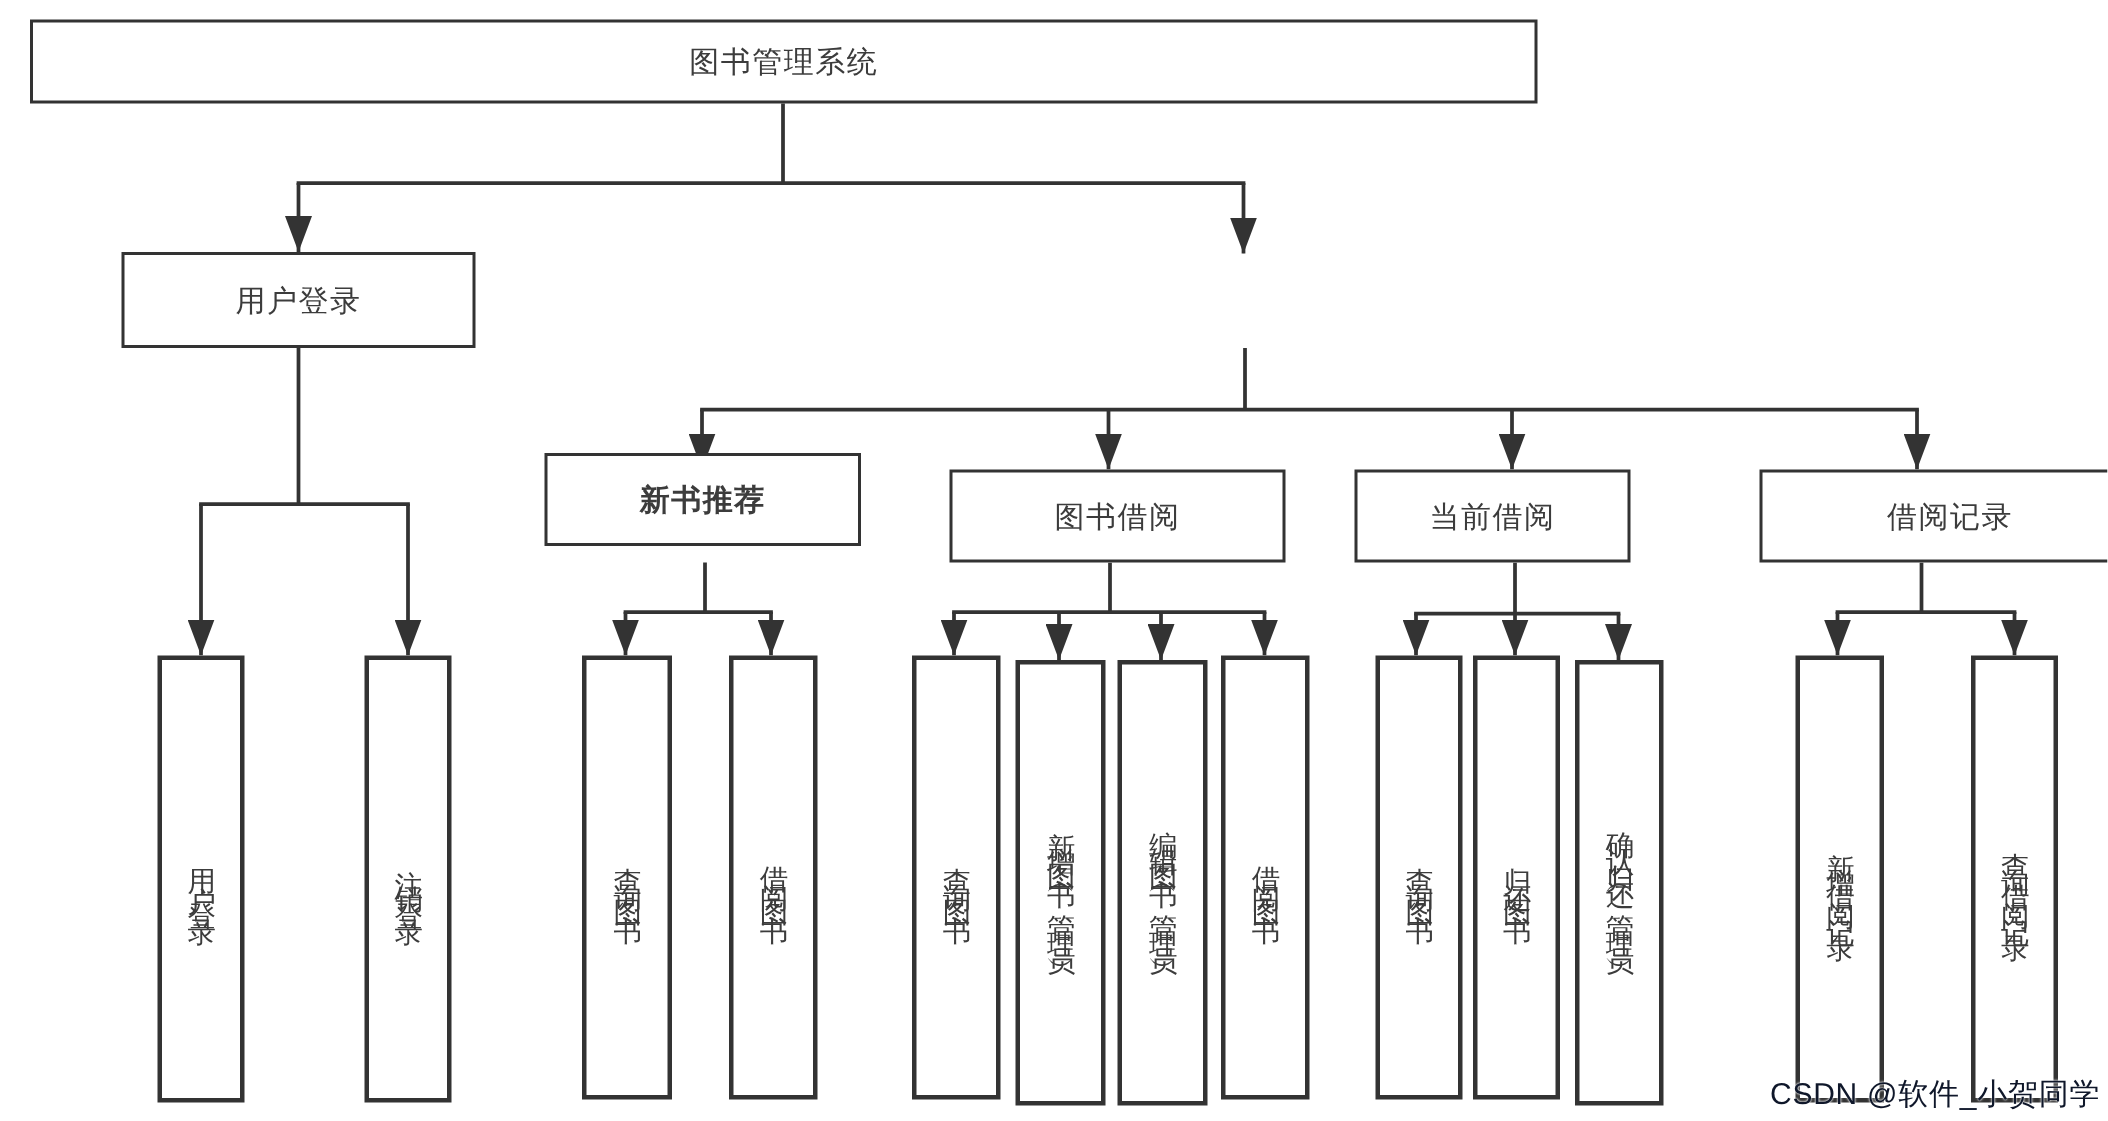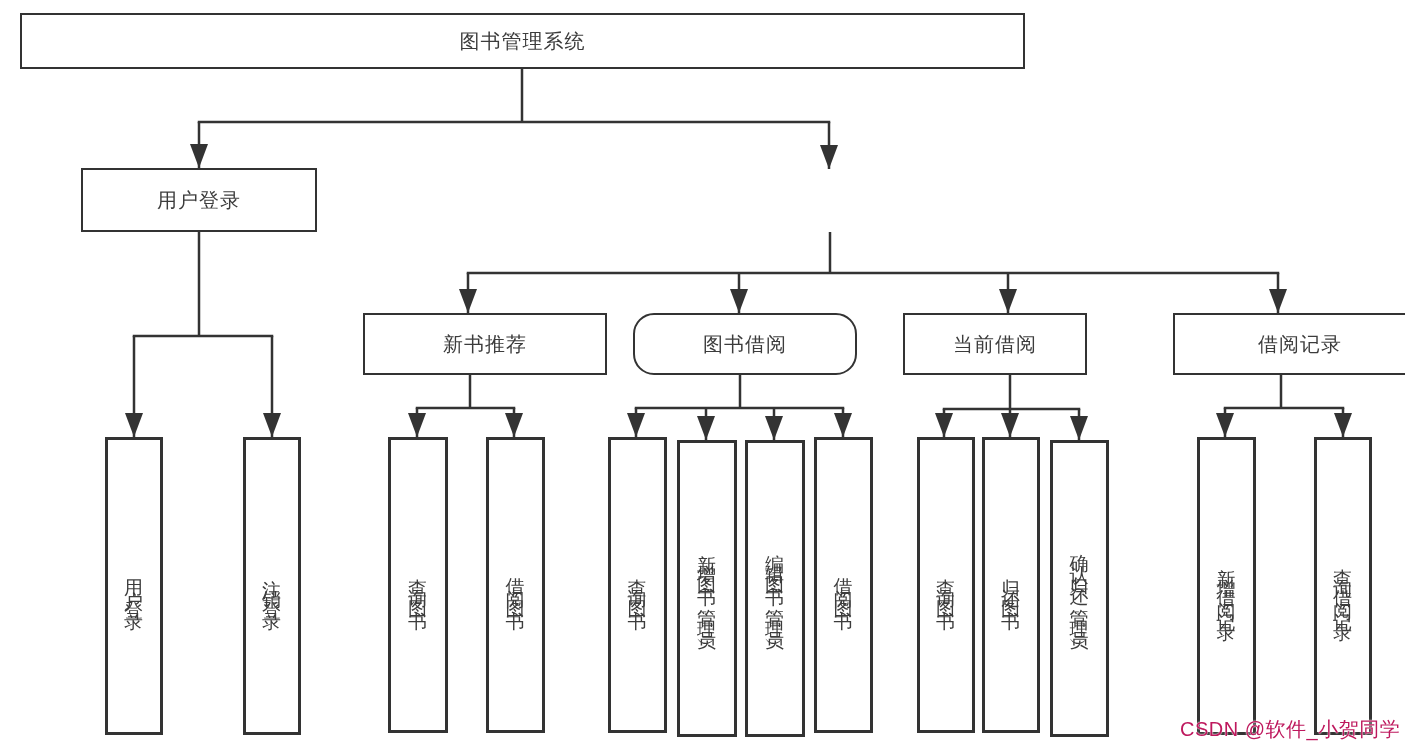--- a/index.html
+++ b/index.html
@@ -45,21 +45,21 @@
     letter-spacing: 11px;
     line-height: 1;
     color: #3c3c3c;
     white-space: nowrap;
   }
   #watermark {
     position: absolute;
     left: 1180px;
     top: 716px;
     font-size: 20px;
-    color: #be185d;
+    color: #0f172a;
     text-shadow: 0 0 2px #ffffff, 0 0 1px #ffffff;
     white-space: nowrap;
     letter-spacing: 0.5px;
   }
 </style>
 </head>
 <body>
 
 <div id="canvas">
 
@@ -110,22 +110,22 @@
       <line x1="1223.75" y1="408" x2="1344.25" y2="408"></line>
       <line x1="1225" y1="408" x2="1225" y2="437" marker-end="url(#arrowhead)"></line>
       <line x1="1343" y1="408" x2="1343" y2="437" marker-end="url(#arrowhead)"></line>
     </g>
   </svg>
 
   <div class="box h" style="left:20px; top:13px; width:1005px; height:56px;">图书管理系统</div>
 
   <div class="box h" style="left:81px; top:168px; width:236px; height:64px;">用户登录</div>
 
-  <div class="box h" style="left:363px; top:313px; width:244px; height:62px;">新书推荐</div>
-  <div class="box h" style="left:633px; top:313px; width:224px; height:62px;border-radius:21px;">图书借阅</div>
+  <div class="box h" style="left:363px; top:302px; width:211px; height:62px;font-weight:bold;">新书推荐</div>
+  <div class="box h" style="left:633px; top:313px; width:224px; height:62px;">图书借阅</div>
   <div class="box h" style="left:903px; top:313px; width:184px; height:62px;">当前借阅</div>
   <div class="box h" style="left:1173px; top:313px; width:254px; height:62px;">借阅记录</div>
 
   <div class="box v" style="left:105px; top:437px; width:58px; height:298px;">
     <span class="vtext">用户登录</span>
   </div>
   <div class="box v" style="left:243px; top:437px; width:58px; height:298px;">
     <span class="vtext">注销登录</span>
   </div>
 

